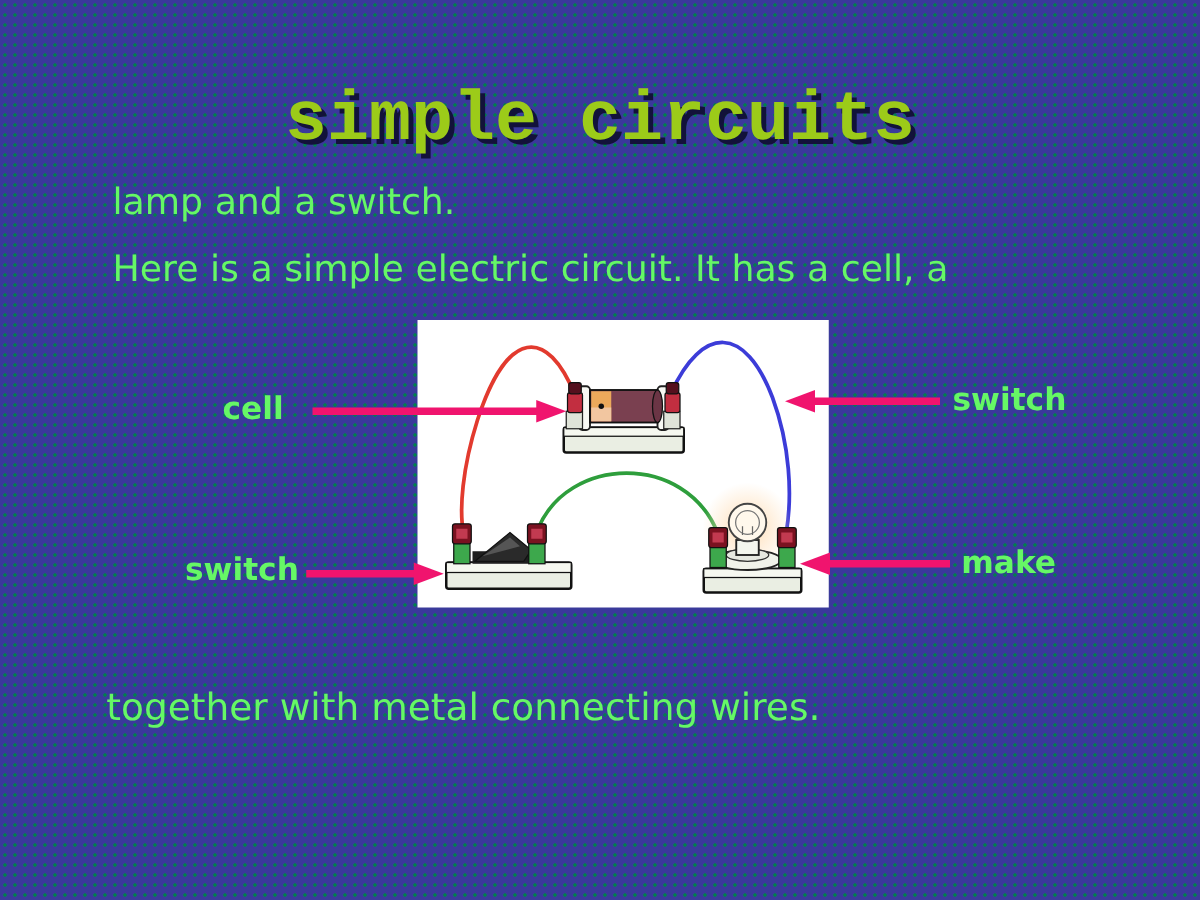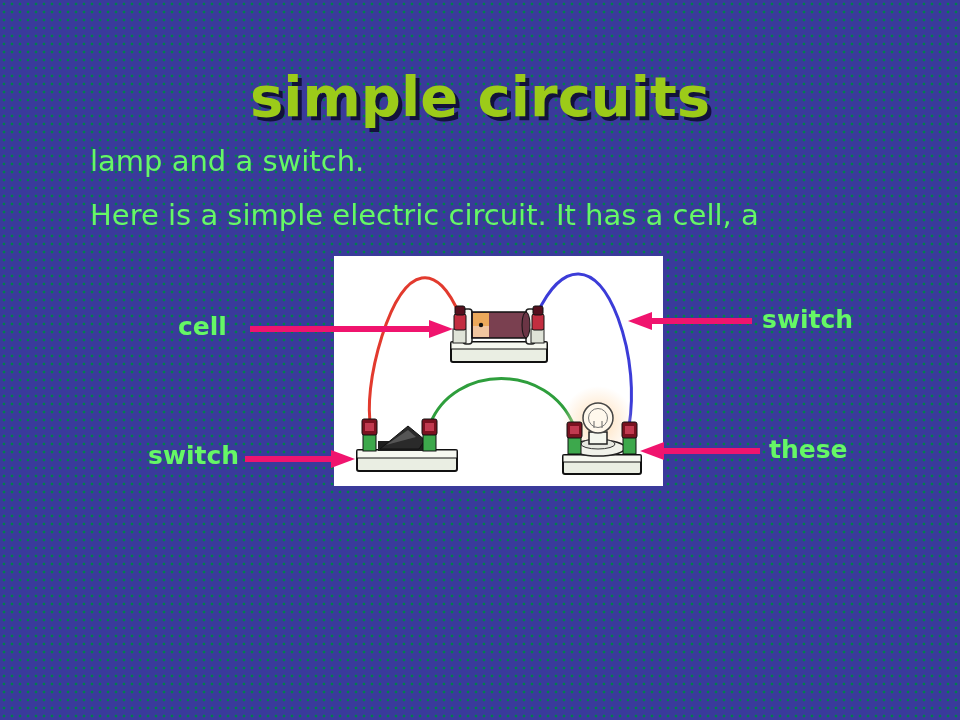--- a/index.html
+++ b/index.html
@@ -13,20 +13,21 @@
     background-size: 8px 8px;
     font-family:"DejaVu Sans", sans-serif;
   }
   .title {
     position:absolute; top:26px; left:0; width:100%;
     text-align:center;
     font-size:56px; font-weight:bold;
     color:#9CCB19;
     text-shadow:4px 4px 0 #12123A;
     letter-spacing:0px;
+    font-family:Liberation Mono, monospace;
   }
   .para { position:absolute; color:#66F766; }
   .para .line { white-space:nowrap; }
   #intro { left:90px; top:134px; font-size:29px; line-height:54px; }
   #outro { left:85px; top:538px; font-size:30px; line-height:57px; }
   .diagram {
     position:absolute; left:334px; top:256px;
     width:329px; height:230px;
     background:#FFFFFF;
   }
@@ -141,22 +142,23 @@
     <line x1="22" y1="11" x2="125" y2="11" stroke="#F0146E" stroke-width="6"></line>
     <polygon points="25,2 1,11 25,20" fill="#F0146E"></polygon>
   </svg>
 
   <div class="label" id="label-switch">switch</div>
   <svg class="arrow" id="arrow-switch" width="113" height="22" viewBox="0 0 113 22">
     <line x1="2" y1="11" x2="91" y2="11" stroke="#F0146E" stroke-width="6"></line>
     <polygon points="88,2 112,11 88,20" fill="#F0146E"></polygon>
   </svg>
 
-  <div class="label" id="label-lamp">these</div>
+  <div class="label" id="label-lamp">make</div>
   <svg class="arrow" id="arrow-lamp" width="123" height="22" viewBox="0 0 123 22">
     <line x1="22" y1="11" x2="121" y2="11" stroke="#F0146E" stroke-width="6"></line>
     <polygon points="25,2 1,11 25,20" fill="#F0146E"></polygon>
   </svg>
 
   <div class="para" id="outro">
+    <div class="line">together with metal connecting wires.</div>
   </div>
 
 </div>
 
 </body></html>

